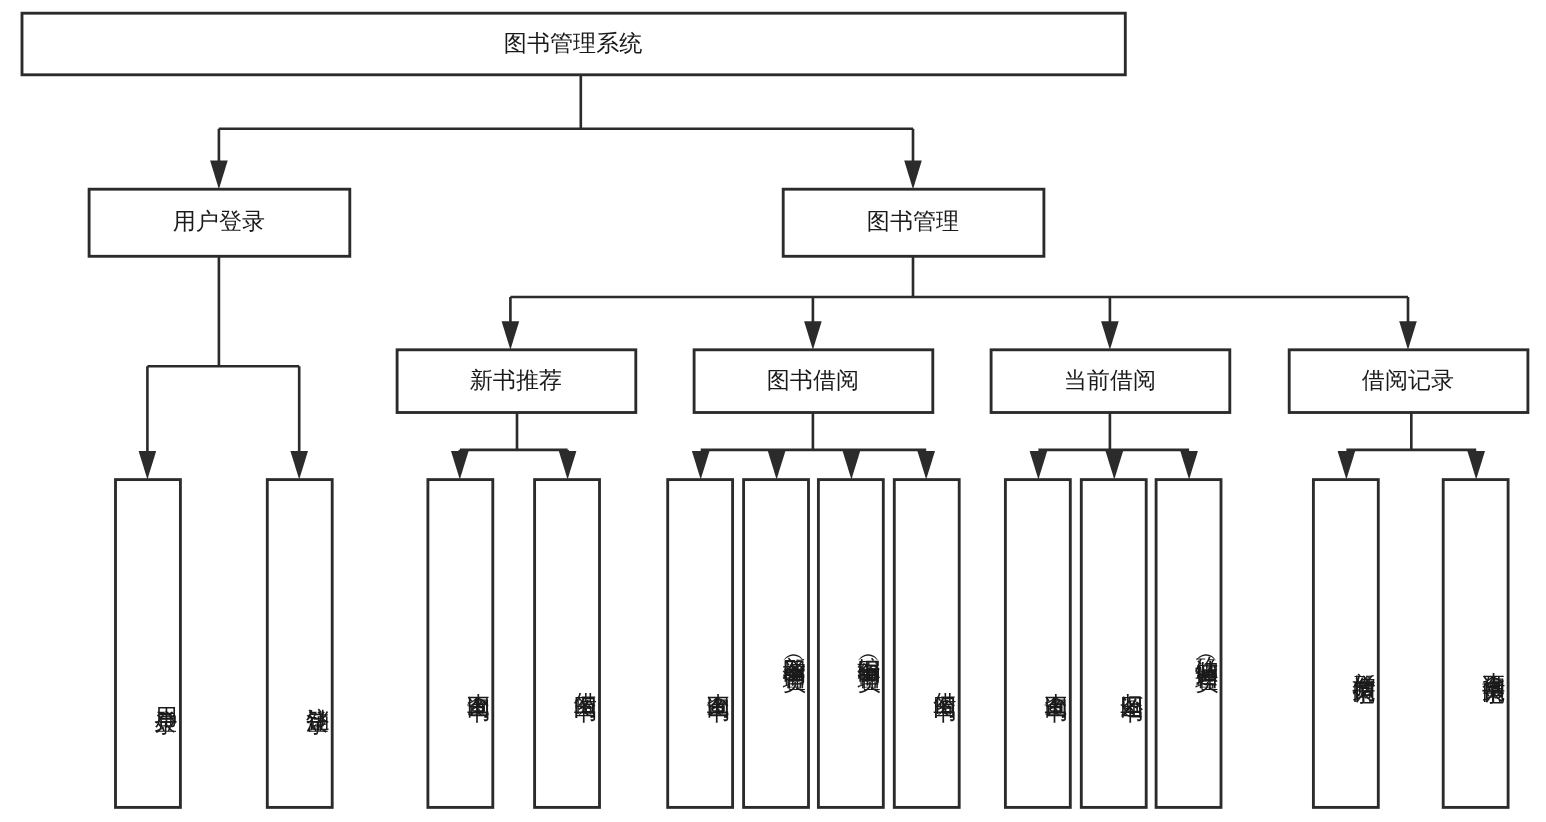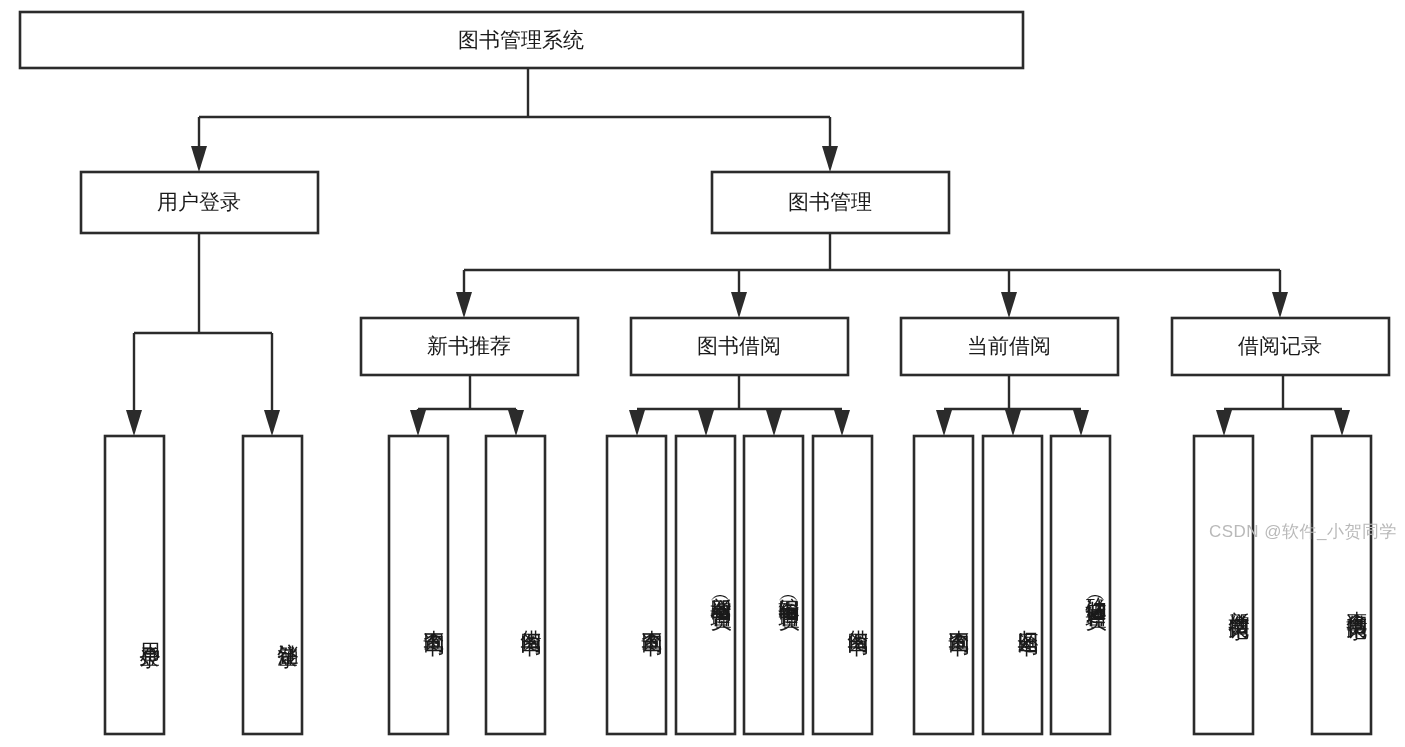--- a/index.html
+++ b/index.html
@@ -224,15 +224,14 @@
   <div class="leaf-label-box" style="left:914px; top:500px; width:59px; height:234px;">查询图书</div>
 
   <div class="leaf-label-box" style="left:983px; top:500px; width:59px; height:234px;">归还图书</div>
 
   <div class="leaf-label-box" style="left:1051px; top:444px; width:59px; height:290px;">确认归还（管理员）</div>
 
   <div class="leaf-label-box" style="left:1194px; top:465px; width:59px; height:269px;">新增借阅记录</div>
 
   <div class="leaf-label-box" style="left:1312px; top:465px; width:59px; height:269px;">查询借阅记录</div>
 
-  <div class="watermark">CSDN @软件_小贺同学</div>
 
 </div>
 
 </body></html>

